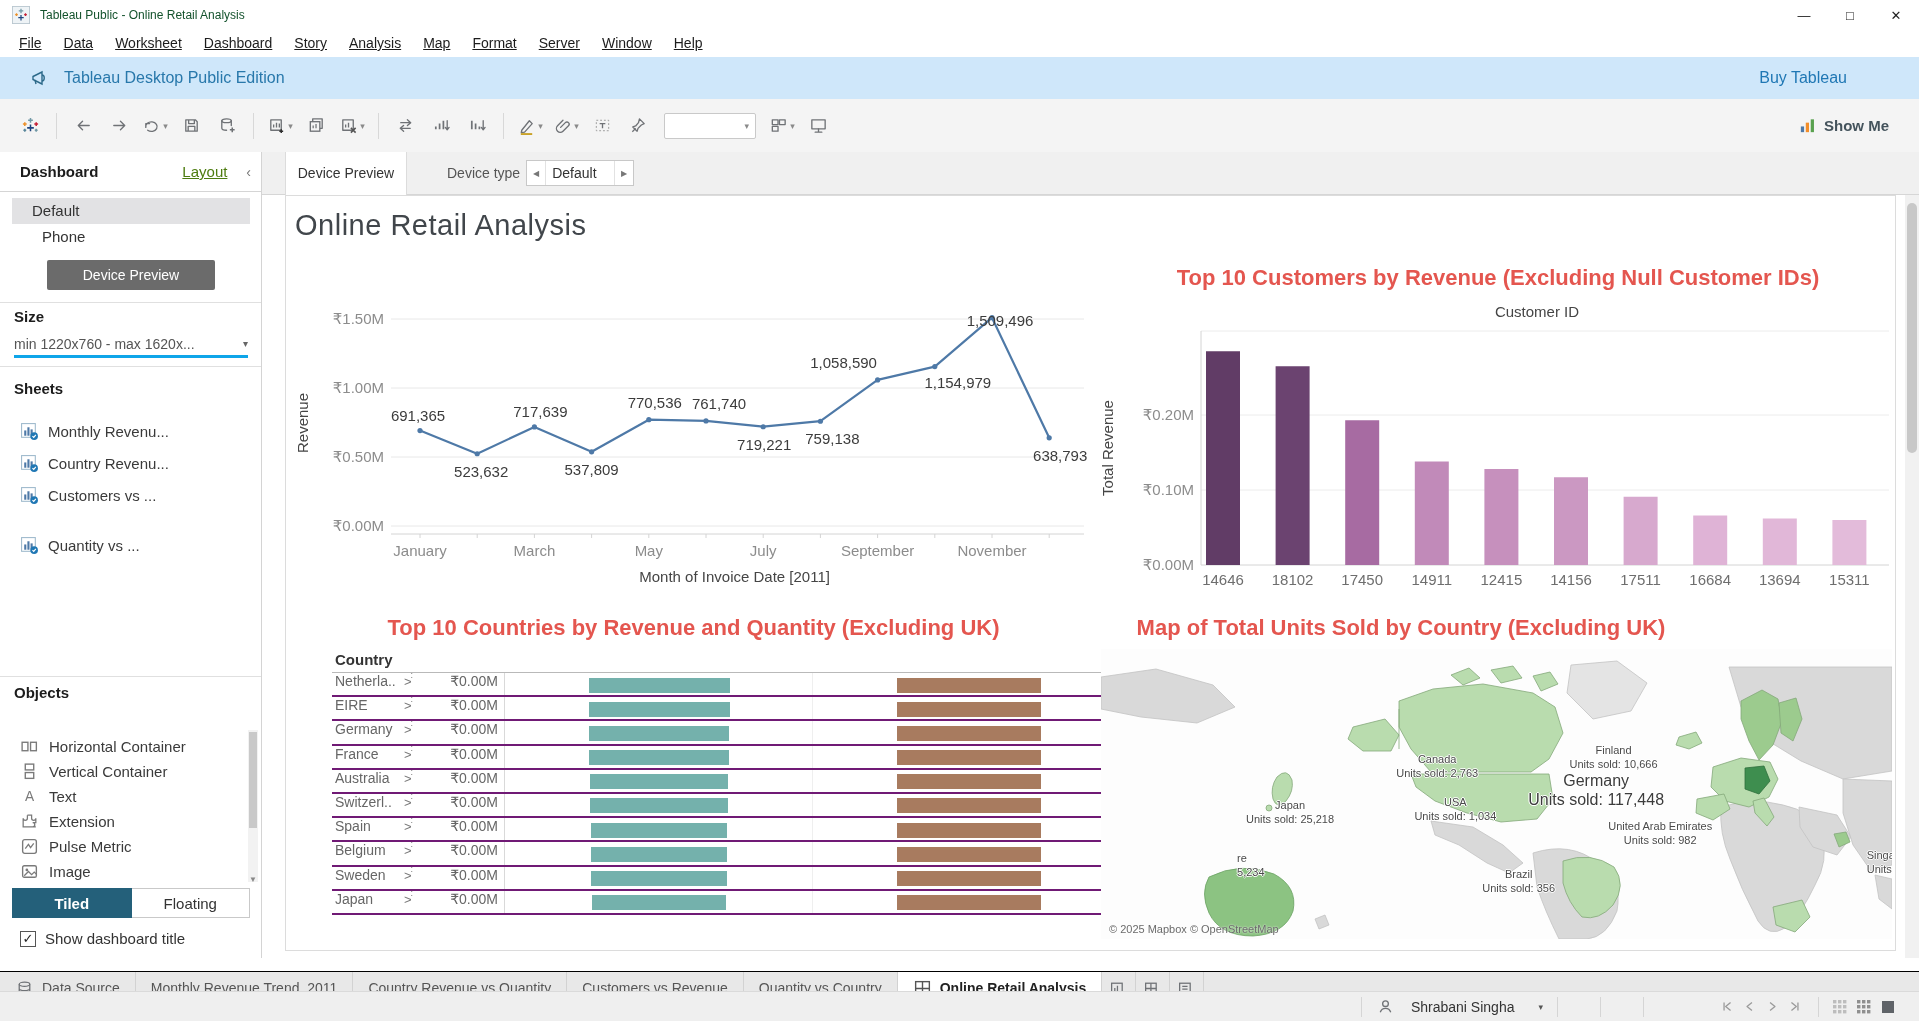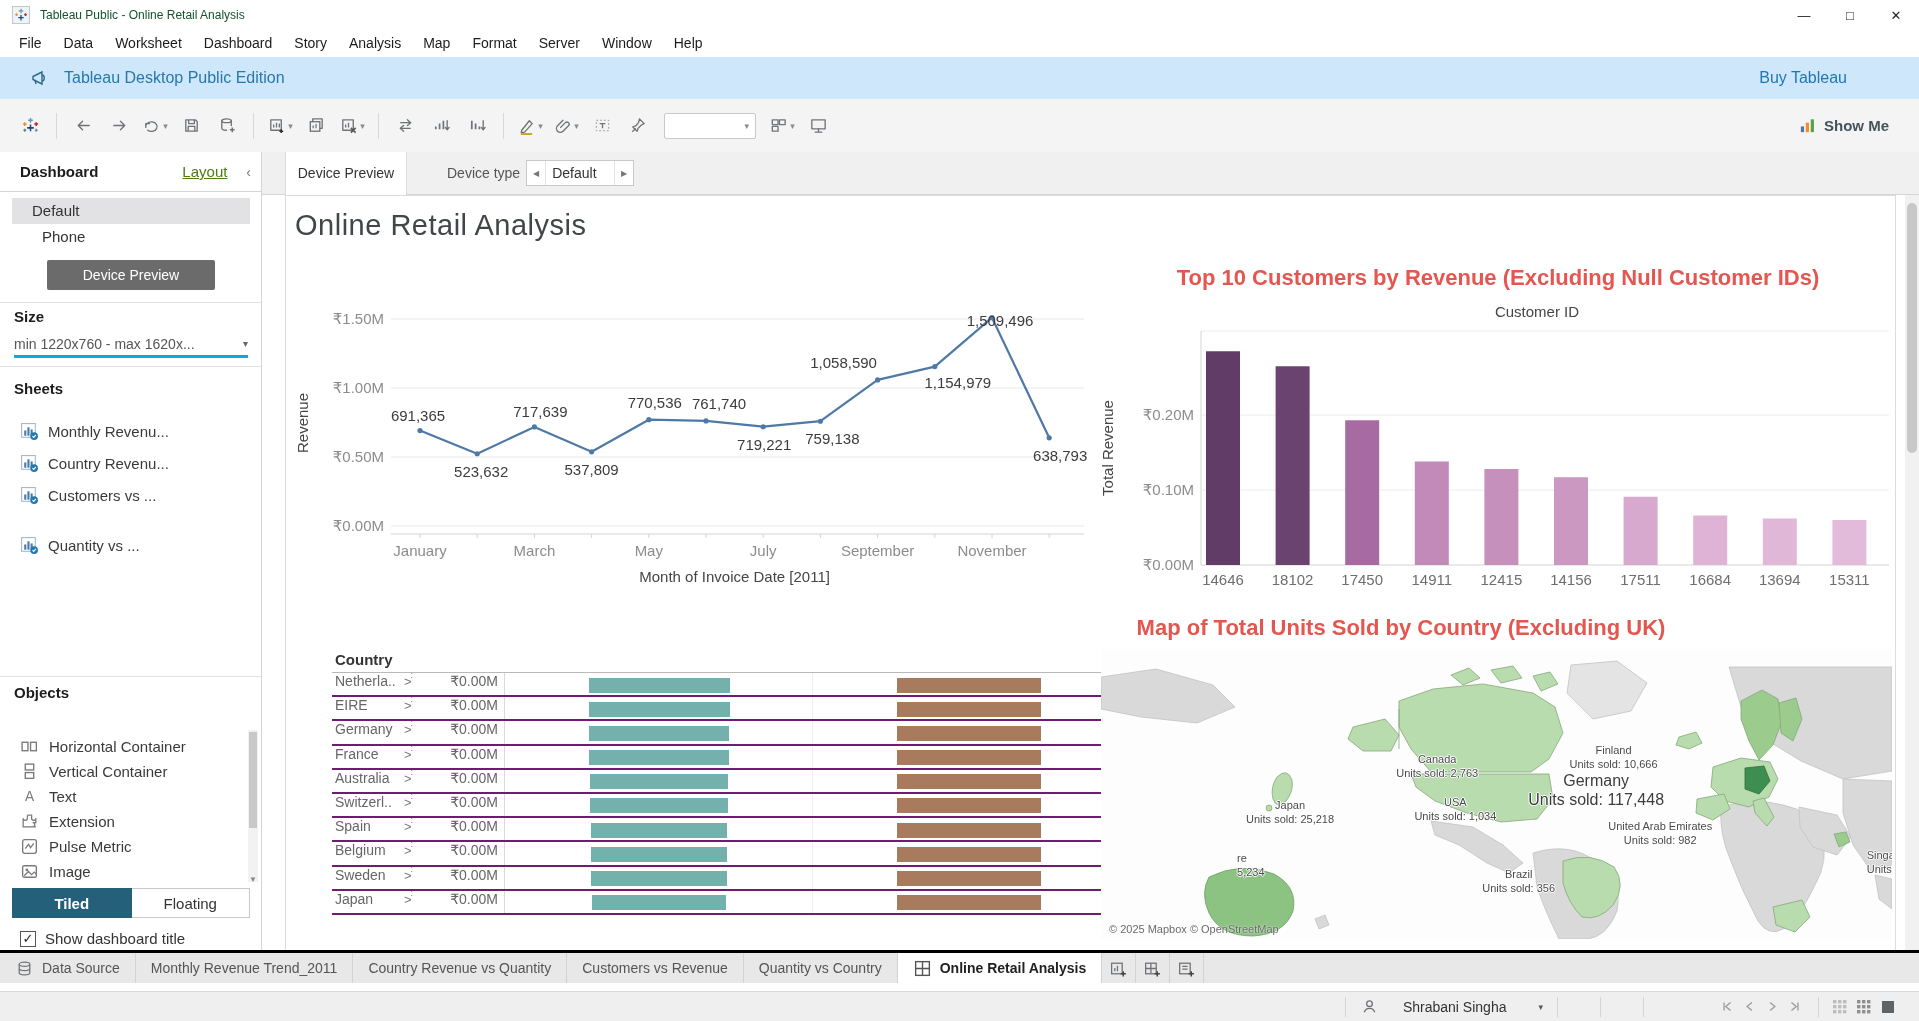--- a/index.html
+++ b/index.html
@@ -13,21 +13,21 @@
     display:flex; align-items:center; }
   #titlebar .app-icon { margin:0 10px 0 12px; width:18px; height:18px; }
   #titlebar .title { font-size:12px; color:#14532d; }
   #titlebar .win-controls { margin-left:auto; display:flex; }
   #titlebar .win-btn { width:46px; height:30px; display:flex; align-items:center; justify-content:center;
     font-size:13px; color:#222; }
 
   
   #menubar { position:absolute; left:0; top:30px; width:1919px; height:27px; background:#fff;
     display:flex; align-items:center; padding-left:8px; }
-  .menu-item { padding:0 11px; font-size:14px; color:#1c1c1c; height:27px; line-height:27px; }
+  .menu-item { padding:0 11px; font-size:14px; color:#1c1c1c; height:27px; line-height:27px;text-decoration:underline; }
 
   
   #banner { position:absolute; left:0; top:57px; width:1919px; height:42px; background:#cfe7fa;
     display:flex; align-items:center; }
   #banner .megaphone { margin:0 14px 0 30px; width:20px; height:20px; }
   #banner .banner-text { font-size:16px; color:#2878ab; }
   #banner .buy { margin-left:auto; margin-right:72px; font-size:16px; color:#1f77b4; }
 
   
   #toolbar { position:absolute; left:0; top:99px; width:1919px; height:53px; background:#f4f4f4;
@@ -132,32 +132,32 @@
   .map-label.partial { transform:none; text-align:left; }
   .map-label.large { font-size:16px; line-height:19px; color:#3c3c3c; }
   #map-attrib { position:absolute; left:8px; bottom:4px; font-size:11px; color:#6b6b6b;
     text-shadow:0 0 2px #fff; }
 
   
   #v-scrollbar { position:absolute; right:0; top:43px; width:14px; height:763px; background:#f1f1f1; }
   #v-scrollbar .thumb { position:absolute; left:2px; top:8px; width:10px; height:250px; background:#c8c8c8; border-radius:6px; }
 
   
-  #tabstrip { position:absolute; left:0; top:950px; width:1919px; height:33px; background:#e8e8e8;
-    display:flex; align-items:stretch; border-top:3px solid #000000; }
+  #tabstrip { position:absolute; left:0; top:971px; width:1919px; height:33px; background:#e8e8e8;
+    display:flex; align-items:stretch; border-top:1px solid #000000; }
   .btab { display:flex; align-items:center; gap:8px; padding:0 15px; font-size:14px; color:#555;
     border-right:1px solid #d2d2d2; }
   .btab.active { background:#fff; color:#222; font-weight:bold; }
   .tab-new { width:34px; display:flex; align-items:center; justify-content:center; border-right:1px solid #d2d2d2; }
 
   
   #statusbar { position:absolute; left:0; top:991px; width:1919px; height:30px; background:#efefef;
     border-top:1px solid #dadada; display:flex; align-items:center; }
   .sb-divider { width:1px; height:20px; background:#d5d5d5; }
-  #sb-user { display:flex; align-items:center; gap:24px; padding:0 14px; font-size:14px; color:#333; }
+  #sb-user { display:flex; align-items:center; gap:16px; padding:0 14px; font-size:14px; color:#333; }
   #sb-user .caret { font-size:9px; color:#555; margin-left:8px; }
   .sb-cell { width:42px; height:100%; }
   #sb-nav { display:flex; align-items:center; gap:10px; padding:0 16px; }
   #sb-views { display:flex; align-items:center; gap:10px; padding:0 14px; }
 </style>
 </head>
 <body>
 
 <div id="titlebar">
   <span class="app-icon" id="app-icon"><svg viewBox="0 0 20 20">
@@ -627,20 +627,21 @@
             <text x="609.1999999999999" y="334" font-size="15" fill="#6e6e6e" text-anchor="middle" font-family="Liberation Sans, DejaVu Sans, sans-serif">16684</text>
             <rect x="661.8" y="267.5" width="34" height="46.5" fill="#e1b7d8"></rect>
             <text x="678.8" y="334" font-size="15" fill="#6e6e6e" text-anchor="middle" font-family="Liberation Sans, DejaVu Sans, sans-serif">13694</text>
             <rect x="731.4" y="269" width="34" height="45" fill="#e3bbda"></rect>
             <text x="748.4" y="334" font-size="15" fill="#6e6e6e" text-anchor="middle" font-family="Liberation Sans, DejaVu Sans, sans-serif">15311</text>
             <text x="12" y="197" font-size="15" fill="#454545" text-anchor="middle" font-family="Liberation Sans, DejaVu Sans, sans-serif" transform="rotate(-90 12 197)">Total Revenue</text>
           </svg></div>
     </div>
 
     <div class="cell" id="cell-table">
+      <div class="chart-title">Top 10 Countries by Revenue and Quantity (Excluding UK)</div>
       <div id="ctable">
         <div id="ctable-header">Country</div>
         <div id="ctable-rows">
             <div class="crow">
               <span class="cname">Netherla..</span>
               <span class="cexp">&gt;<sup>:</sup></span>
               <span class="cval">₹0.00M</span>
               <div class="qcol">
                 <div class="hbar" style="width: 141px; left: 83.5px; background: rgb(116, 177, 172);"></div>
               </div>

